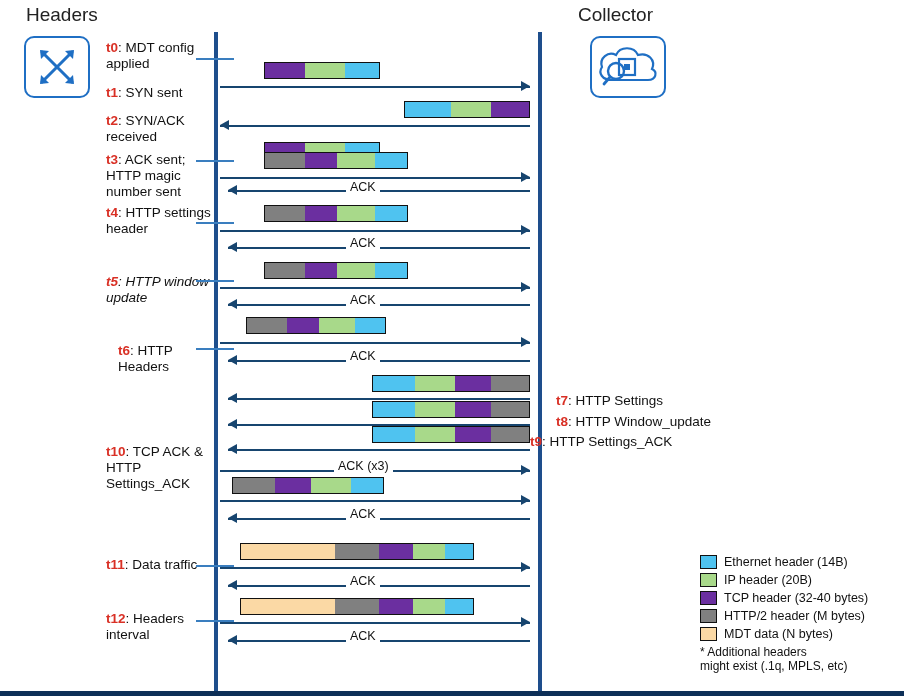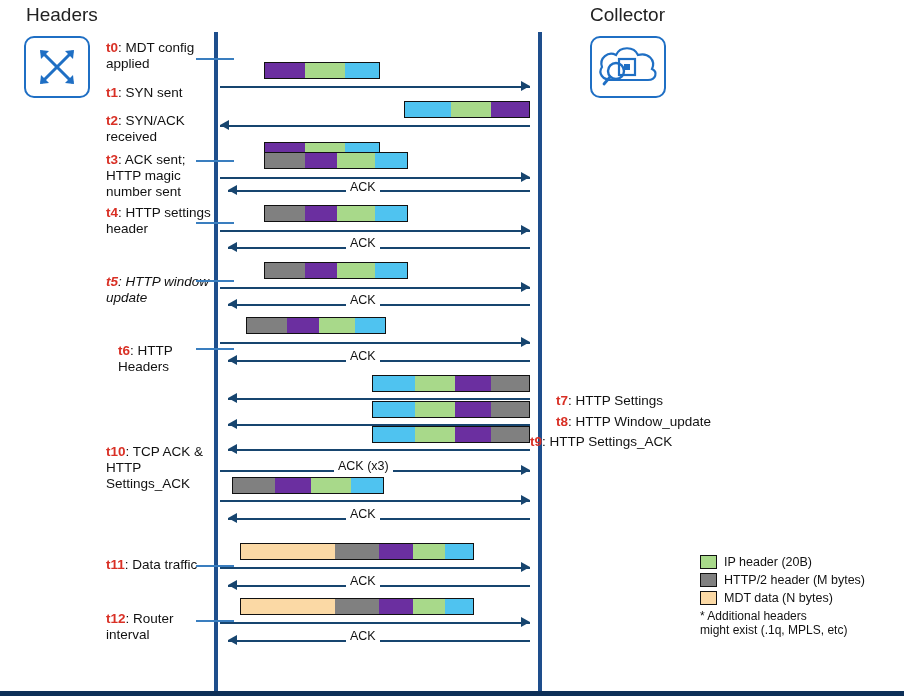--- a/index.html
+++ b/index.html
@@ -67,21 +67,21 @@
   .rightlabel .t{color:#d93025;font-weight:700;}
 
   .bottomrule{position:absolute;left:0;bottom:0;width:904px;height:5px;background:#0d2f57;}
 </style>
 </head>
 <body>
 
 <div class="canvas">
 
   <div class="title abs" style="left:26px;top:4px;">Headers</div>
-  <div class="title abs" style="left:590px;top:4px;">Collector</div>
+  <div class="title abs" style="left:578px;top:4px;">Collector</div>
 
   <div class="router-icon" style="left:24px;top:36px;">
     <svg width="62" height="58" viewBox="0 0 62 58">
       <g stroke="#1f6fc4" stroke-width="3" fill="none" stroke-linecap="round">
         <line x1="31" y1="29" x2="16" y2="14"></line>
           <line x1="31" y1="29" x2="46" y2="14"></line>
         <line x1="31" y1="29" x2="16" y2="44"></line>
           <line x1="31" y1="29" x2="46" y2="44"></line>
       </g>
       <g fill="#1f6fc4">
@@ -304,21 +304,21 @@
       <i class="shaft"></i>
       <i class="head"></i>
     </div>
   <div class="arrow left" style="left:228px;top:580px;width:302px;">
       <i class="shaft"></i>
       <i class="head"></i>
     </div>
   <div class="acklabel" style="left:346px;top:574px;">ACK</div>
 
   <div class="tlabel" style="left:106px;top:611px;width:110px;">
-    <span class="t">t12</span><span>: </span><span>Router interval</span>
+    <span class="t">t12</span><span>: </span><span>Headers interval</span>
   </div>
   <div class="tick" style="left:196px;top:620px;width:38px;"></div>
   <div class="packet" style="left:240px;top:598px;width:234px;">
     <span style="width:94px;background:#fbd9a5;"></span>
     <span style="width:44px;background:#808080;"></span>
     <span style="width:34px;background:#6b2fa0;"></span>
     <span style="width:32px;background:#a8d98a;"></span>
     <span style="width:28px;background:#4fc3f0;"></span>
   </div>
   <div class="arrow right" style="left:220px;top:617px;width:310px;">
@@ -326,24 +326,32 @@
       <i class="head"></i>
     </div>
   <div class="arrow left" style="left:228px;top:635px;width:302px;">
       <i class="shaft"></i>
       <i class="head"></i>
     </div>
   <div class="acklabel" style="left:346px;top:629px;">ACK</div>
 
   <div class="legend" style="left:700px;top:553px;">
     <div class="legend-row">
+      <span class="legend-sw" style="background:#4fc3f0;"></span>
+      <span>Ethernet header (14B)</span>
+    </div>
+    <div class="legend-row">
       <span class="legend-sw" style="background:#a8d98a;"></span>
       <span>IP header (20B)</span>
     </div>
     <div class="legend-row">
+      <span class="legend-sw" style="background:#6b2fa0;"></span>
+      <span>TCP header (32-40 bytes)</span>
+    </div>
+    <div class="legend-row">
       <span class="legend-sw" style="background:#808080;"></span>
       <span>HTTP/2 header (M bytes)</span>
     </div>
     <div class="legend-row">
       <span class="legend-sw" style="background:#fbd9a5;"></span>
       <span>MDT data (N bytes)</span>
     </div>
     <div class="legend-note">* Additional headers</div>
     <div class="legend-note" style="margin-top:0;">might exist (.1q, MPLS, etc)</div>
   </div>

